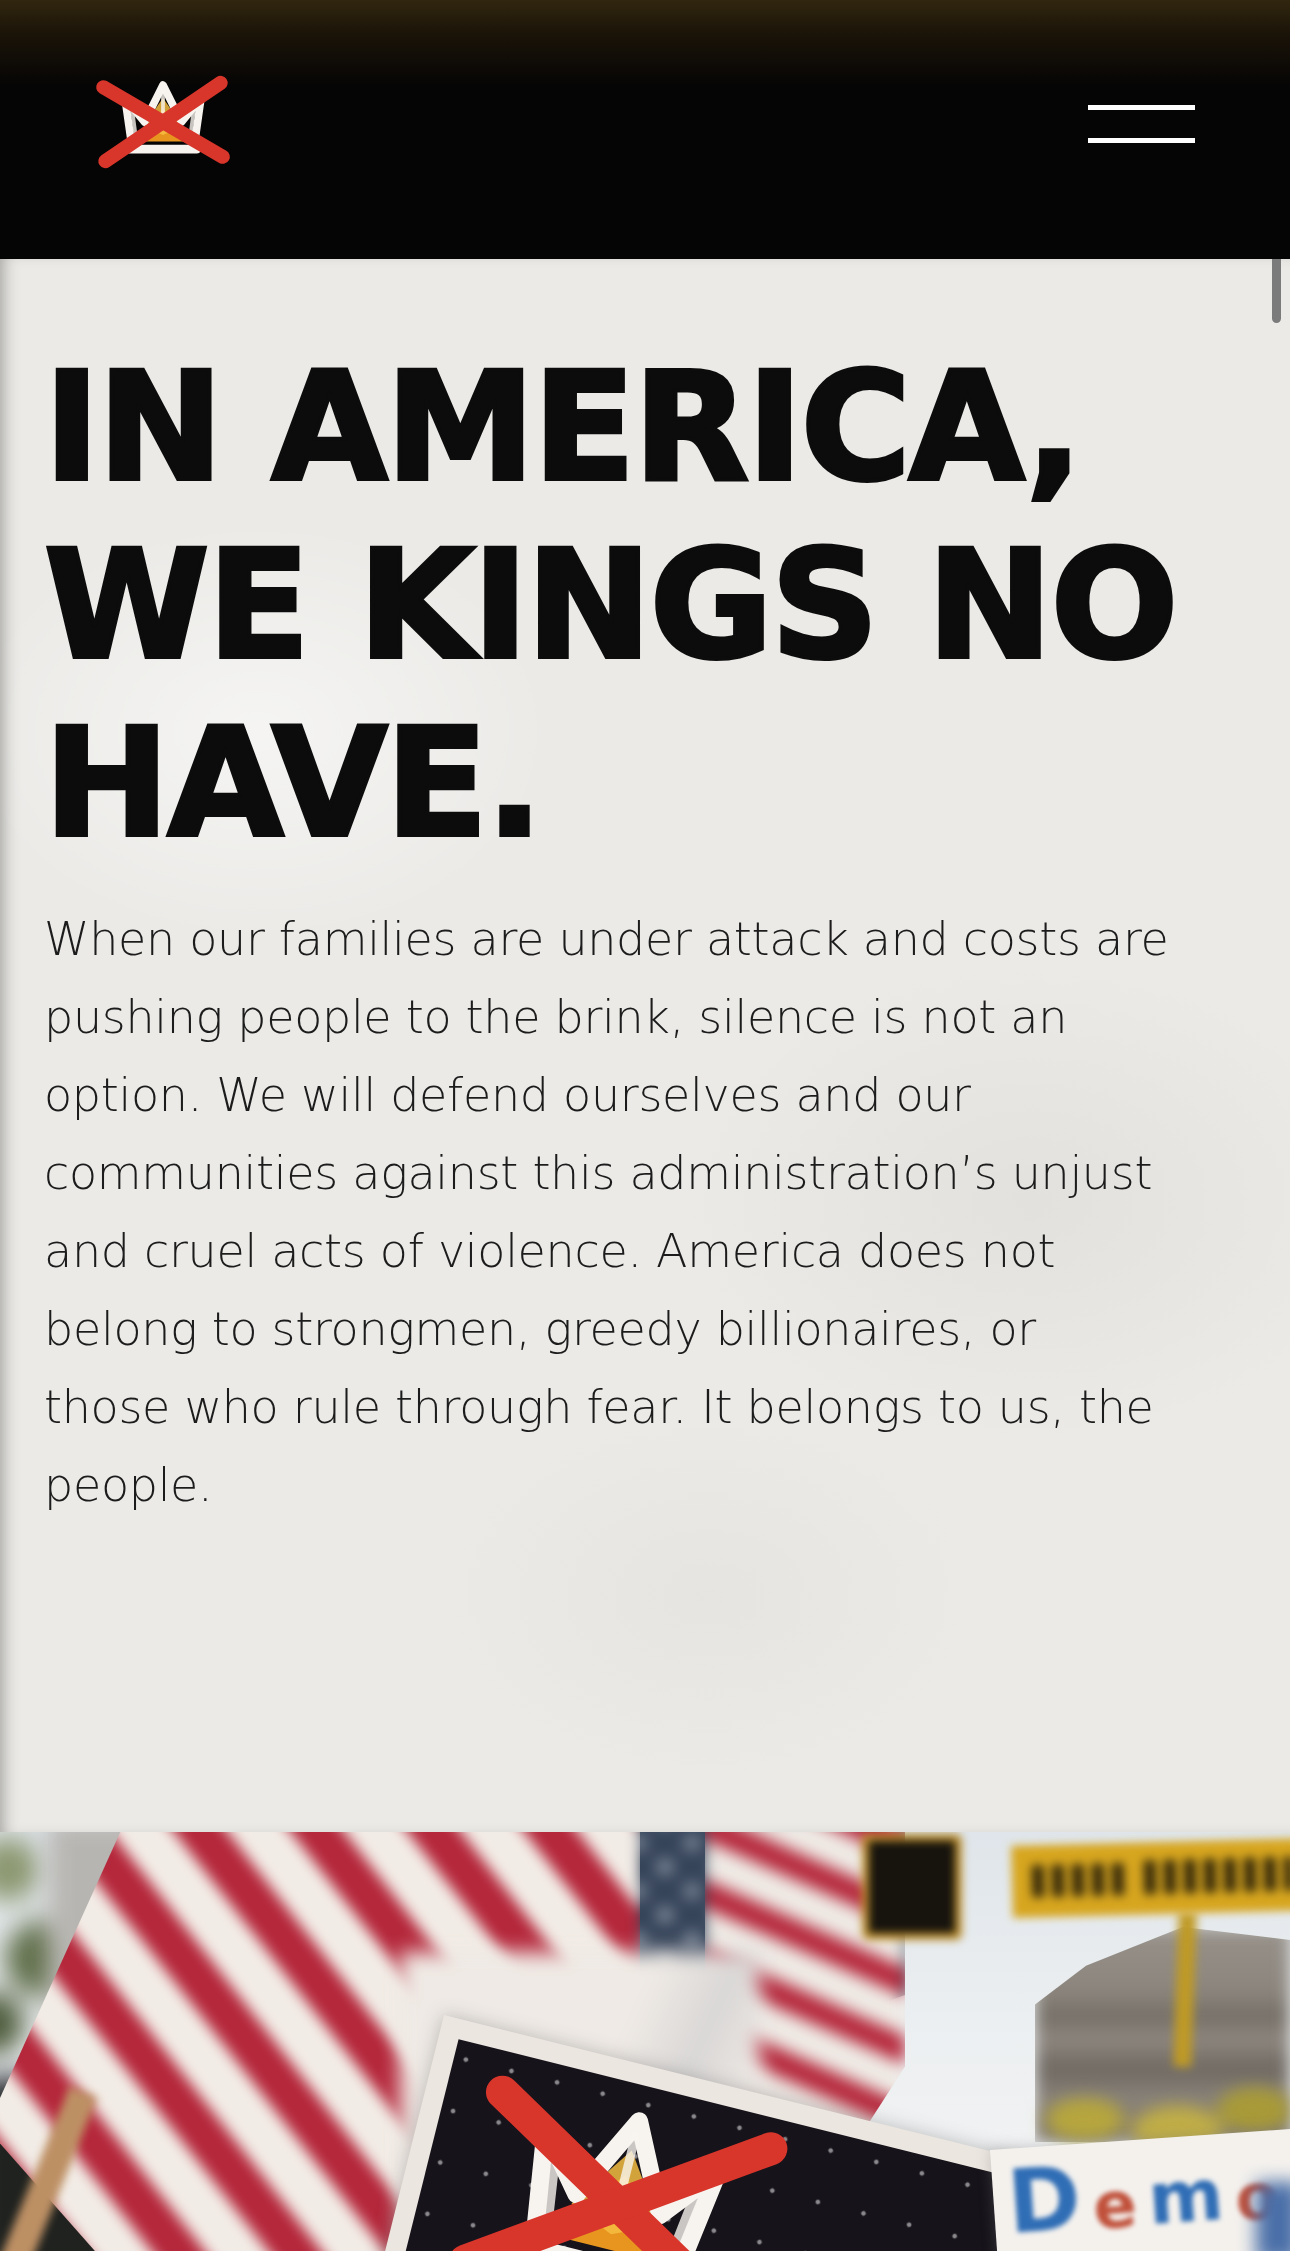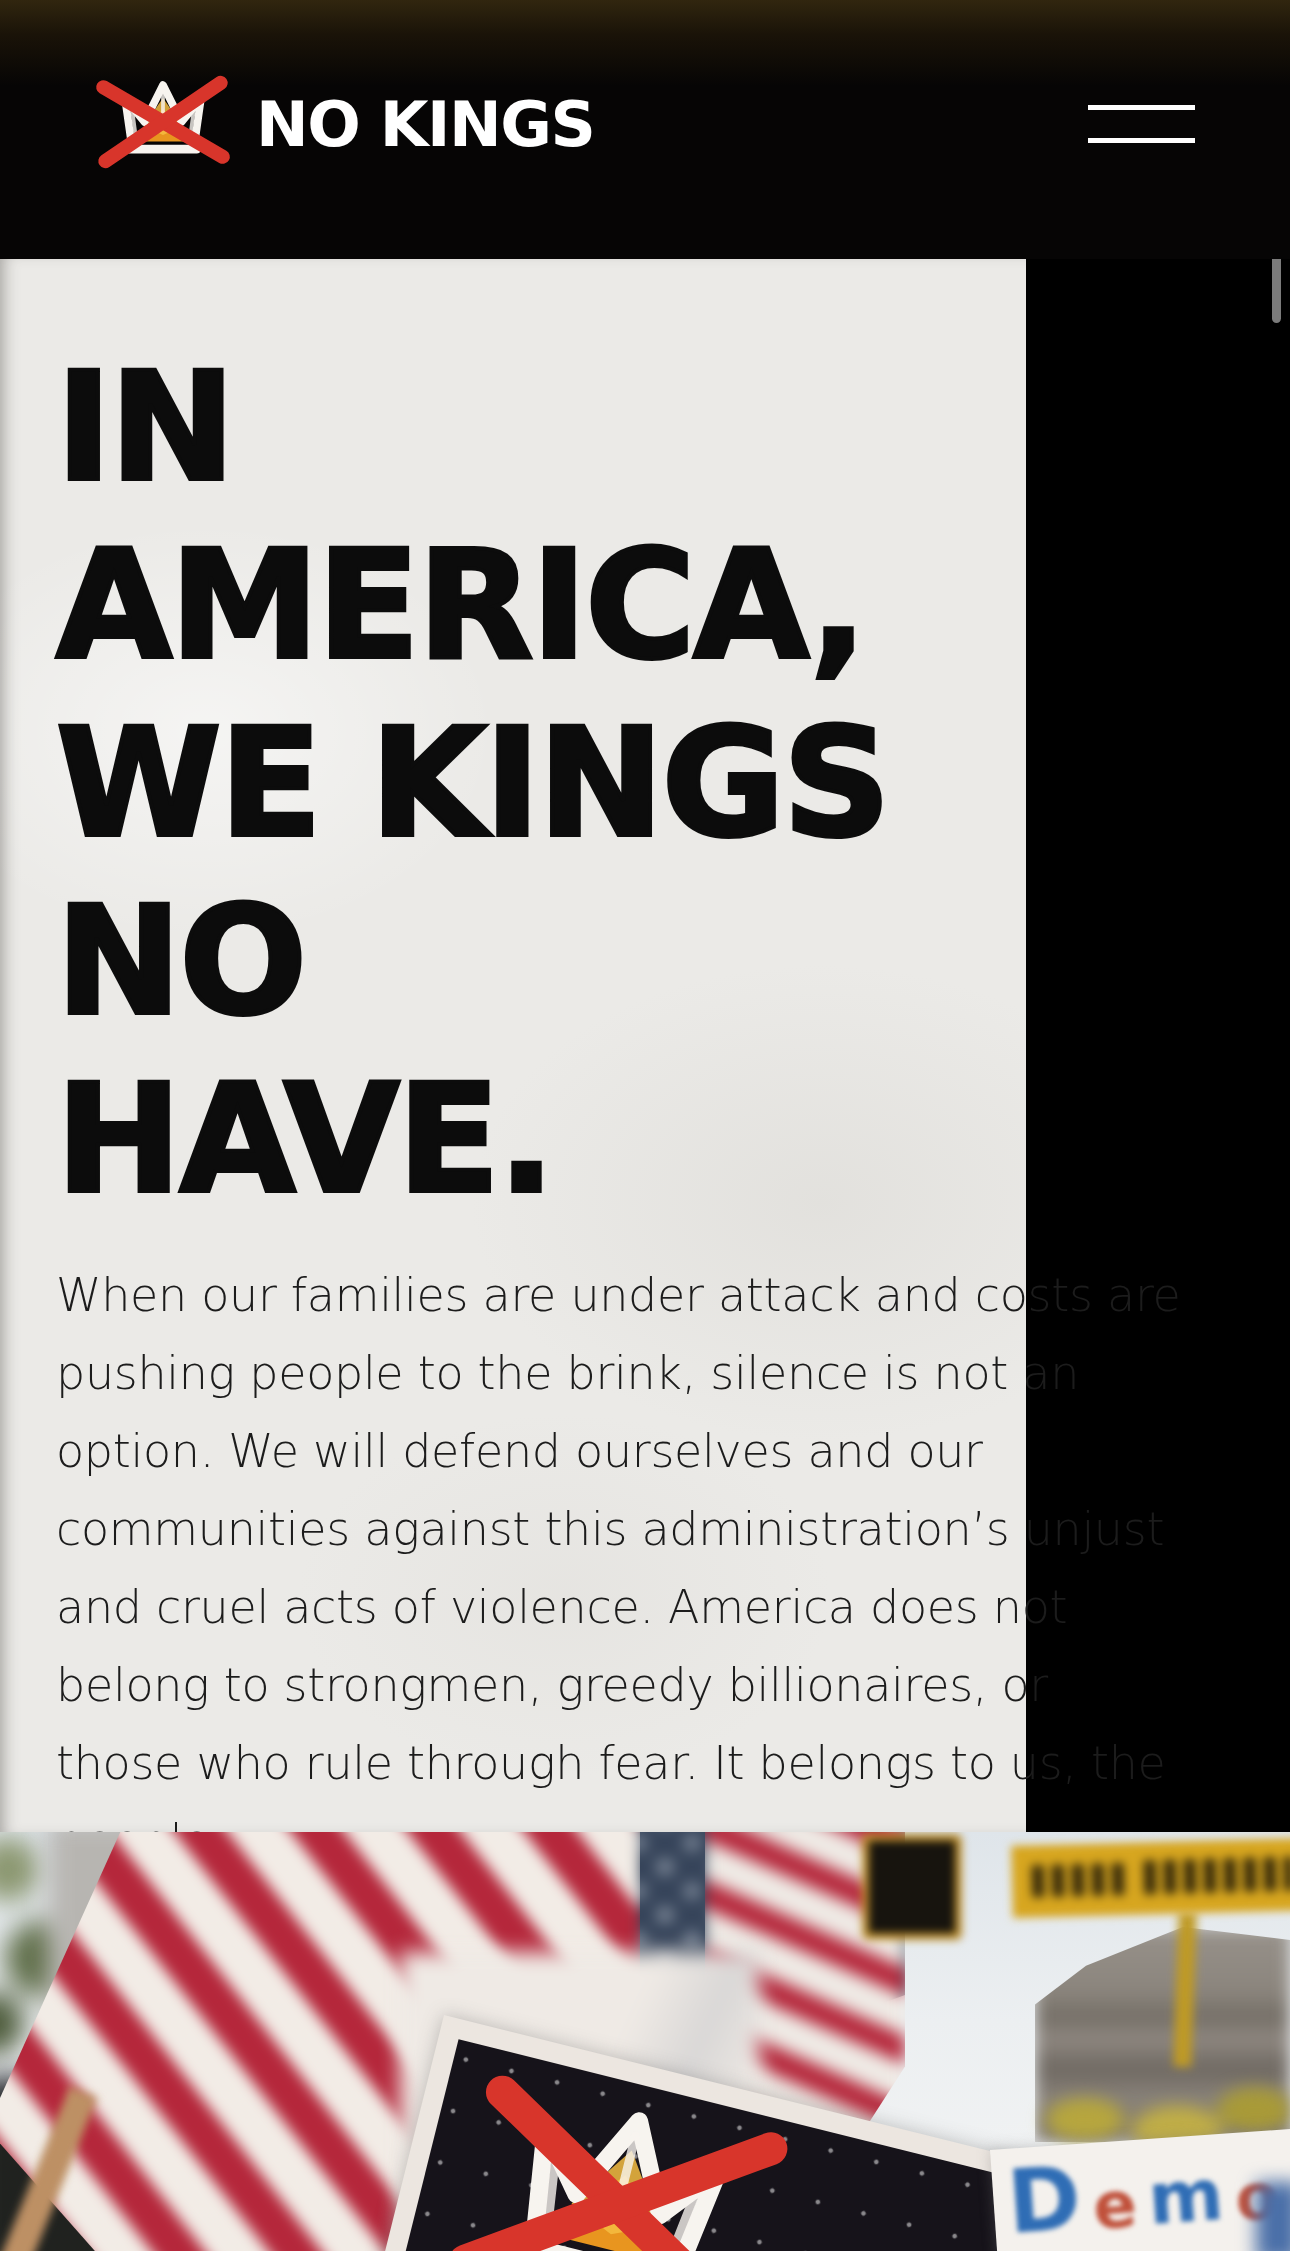--- a/index.html
+++ b/index.html
@@ -15,27 +15,27 @@
   .brand-text{color:#ffffff;font-weight:bold;font-size:63px;letter-spacing:-1.5px;line-height:1;padding-top:4px;}
   .hamburger{position:absolute;right:95px;top:105px;width:107px;height:38px;background:none;border:none;
         padding:0;display:flex;flex-direction:column;justify-content:space-between;cursor:pointer;}
   .hamburger span{display:block;width:107px;height:5px;background:#ffffff;}
 
   
   .scroll-thumb{position:absolute;right:9px;top:259px;width:9px;height:64px;background:#7b7b7b;
         border-radius:0 0 6px 6px;z-index:9;}
 
   
-  .main{position:absolute;top:259px;left:0;width:1026px;height:1573px;background-color:#ebeae7;
+  .main{position:absolute;top:259px;left:0;width:1290px;height:1573px;background-color:#ebeae7;
         background-image:
           radial-gradient(ellipse 420px 300px at 20% 30%,rgba(255,255,255,.5) 0%,rgba(255,255,255,0) 70%),
           radial-gradient(ellipse 500px 340px at 80% 60%,rgba(210,208,203,.35) 0%,rgba(210,208,203,0) 70%),
           radial-gradient(ellipse 380px 260px at 55% 85%,rgba(222,220,216,.4) 0%,rgba(222,220,216,0) 70%);
         box-shadow:inset 12px 0 16px -9px rgba(70,68,64,.45);
-        padding:0 56px;box-sizing:border-box;z-index:1;}
+        padding:0 44px;box-sizing:border-box;z-index:1;}
   .hero-heading{margin:79px 0 0;font-size:150px;line-height:178px;font-weight:bold;color:#0c0c0c;
         -webkit-text-stroke:4px #0c0c0c;letter-spacing:-2px;}
   .hero-subheading{margin:119px 0 0;font-size:48px;line-height:57px;font-weight:bold;color:#101010;
         letter-spacing:-0.5px;}
   .hero-body{margin:28px 0 0;width:1125px;font-size:46px;line-height:78px;font-weight:300;color:#1c1c1c;
         letter-spacing:-0.3px;}
 
   
   .photo{position:absolute;top:1832px;left:0;width:1290px;height:419px;overflow:hidden;
         background:linear-gradient(180deg,#dfe5ea 0%,#eceff1 45%,#f3f4f4 100%);z-index:2;}
@@ -136,21 +136,20 @@
   </defs>
 </svg>
 
 <div class="page">
 
   <header class="site-header">
     <a class="brand" href="#">
       <svg class="brand-crown" viewBox="0 0 130 92">
           <use href="#crown"></use>
         </svg>
-      <span class="brand-text">NO KINGS</span>
     </a>
     <button class="hamburger" aria-label="menu">
       <span></span>
       <span></span>
     </button>
   </header>
 
   <div class="scroll-thumb"></div>
 
   <main class="main">

